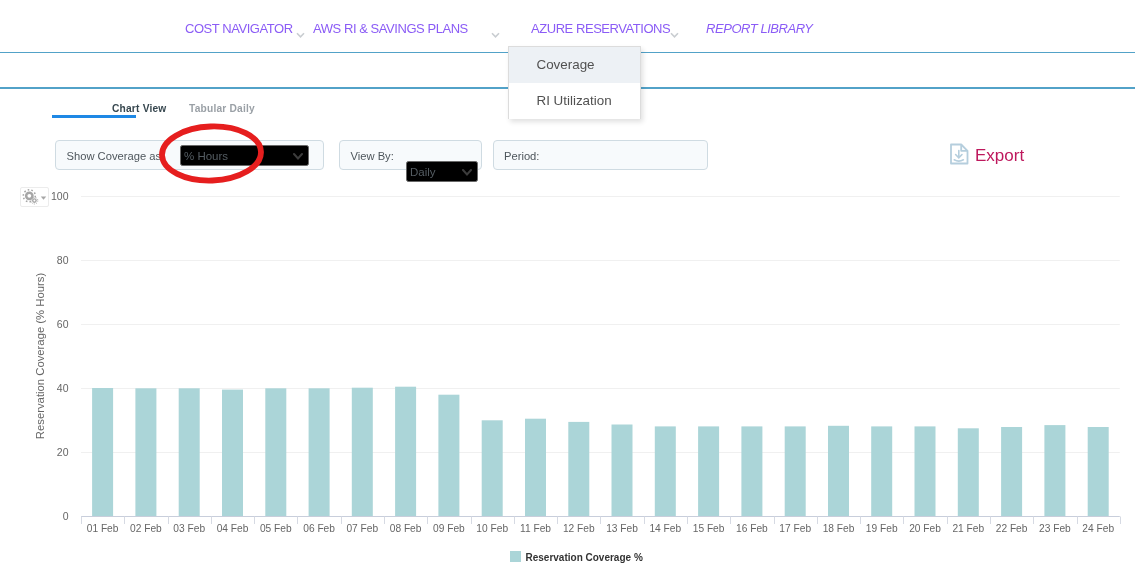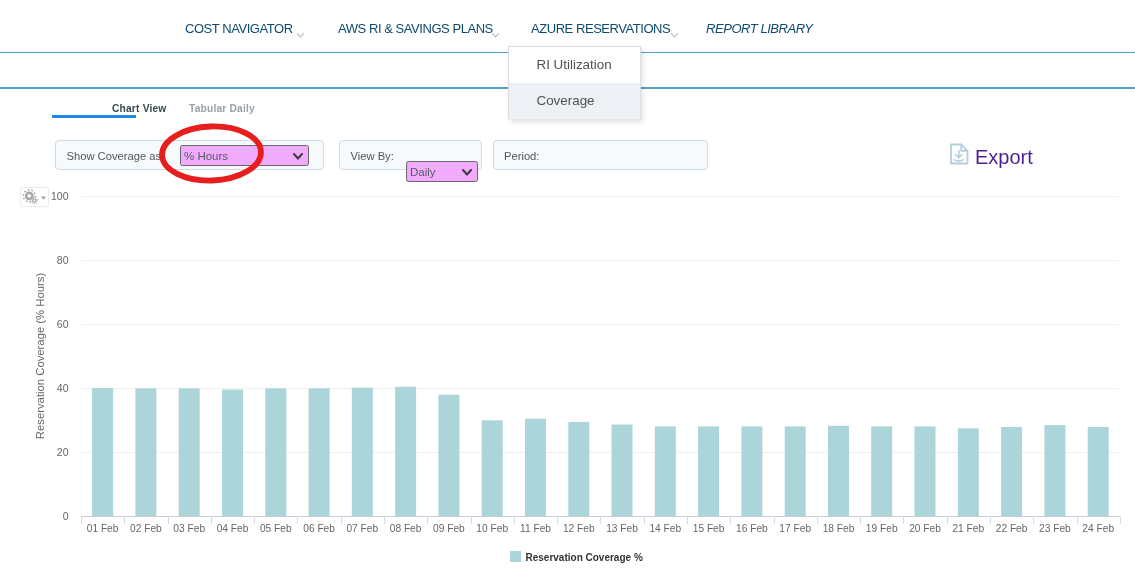--- a/index.html
+++ b/index.html
@@ -1,48 +1,48 @@
 <!DOCTYPE html>
 <html><head>
 <meta charset="utf-8">
 <style>
 * { margin:0; padding:0; box-sizing:border-box; }
 html,body { width:1135px; height:579px; background:#fff; font-family:"Liberation Sans", sans-serif; overflow:hidden; position:relative; }
 .abs { position:absolute; }
-.nav { font-size:13px; letter-spacing:-0.45px; color:#0c4a6e; white-space:nowrap; top:22px; line-height:13px; }
+.nav { font-size:13px; letter-spacing:-0.45px; color:#8b5cf6; white-space:nowrap; top:22px; line-height:13px; }
 .chev { position:absolute; top:24px; width:9px; height:6px; }
 .grp { position:absolute; top:139.5px; height:30px; border:1px solid #cfdbe2; border-radius:4px; background:#f7fafc; }
 .grplabel { position:absolute; font-size:11.2px; color:#4e565c; top:9.5px; white-space:nowrap; }
-.sel { position:absolute; top:4px; height:21px; border:1.5px solid #686868; border-radius:2.5px; background:#f0abfc; font-size:11.5px; color:#555d63;padding-left:36px; }
+.sel { position:absolute; top:4px; height:21px; border:1.5px solid #686868; border-radius:2.5px; background:#000000; font-size:11.5px; color:#555d63;padding-left:36px; }
 .sel span { position:absolute; left:3.5px; top:4px; white-space:nowrap; }
 .selarr { position:absolute; right:5px; top:7px; width:10px; height:7px; }
 </style>
 </head>
 <body>
 
 <div class="abs nav" style="left:185px;">COST NAVIGATOR</div>
 <div class="abs chev" style="left:296px;"><svg viewBox="0 0 9 6" width="9" height="6">
       <path d="M1 1.2 L4.5 4.8 L8 1.2" stroke="#c9cdd1" stroke-width="1.6" fill="none"></path>
     </svg></div>
-<div class="abs nav" style="left:338px;">AWS RI &amp; SAVINGS PLANS</div>
+<div class="abs nav" style="left:313px;">AWS RI &amp; SAVINGS PLANS</div>
 <div class="abs chev" style="left:491px;"><svg viewBox="0 0 9 6" width="9" height="6">
       <path d="M1 1.2 L4.5 4.8 L8 1.2" stroke="#c9cdd1" stroke-width="1.6" fill="none"></path>
     </svg></div>
 <div class="abs nav" style="left:531px;">AZURE RESERVATIONS</div>
 <div class="abs chev" style="left:670px;"><svg viewBox="0 0 9 6" width="9" height="6">
       <path d="M1 1.2 L4.5 4.8 L8 1.2" stroke="#c9cdd1" stroke-width="1.6" fill="none"></path>
     </svg></div>
 <div class="abs nav" style="left:706px;font-style:italic;">REPORT LIBRARY</div>
 
 <div class="abs" style="left:0;top:51.5px;width:1135px;height:1.5px;background:#52a2c8;"></div>
 <div class="abs" style="left:0;top:87px;width:1135px;height:1.5px;background:#52a2c8;"></div>
 
 <div class="abs" style="left:508px;top:45.5px;width:133px;height:73.5px;background:#fff;border:1px solid #dcdcdc;box-shadow:2px 3px 5px rgba(0,0,0,0.12);z-index:5;">
+  <div style="height:36.5px;background:#edf1f5;font-size:13.4px;color:#515151;line-height:35px;padding-left:27.5px;">Coverage</div>
   <div style="height:36px;background:#fff;font-size:13.4px;color:#515151;line-height:35px;padding-left:27.5px;">RI Utilization</div>
-  <div style="height:36.5px;background:#edf1f5;font-size:13.4px;color:#515151;line-height:35px;padding-left:27.5px;">Coverage</div>
 </div>
 
 <div class="abs" style="left:68px;top:102.5px;font-size:10.2px;font-weight:bold;color:#37474f;letter-spacing:0.2px;margin-left:44px;">Chart View</div>
 <div class="abs" style="left:52px;top:114.5px;width:84px;height:3px;background:#1e88e5;"></div>
 <div class="abs" style="left:189px;top:102.5px;font-size:10.2px;font-weight:bold;color:#9aa0a6;letter-spacing:0.2px;">Tabular Daily</div>
 
 <div class="grp" style="left:54.5px;width:269px;">
   <div class="grplabel" style="left:11px;">Show Coverage as</div>
   <div class="sel" style="left:124px;width:129px;">
     <span>% Hours</span>
@@ -62,21 +62,21 @@
 </div>
 <div class="grp" style="left:492.5px;width:215.5px;">
   <div class="grplabel" style="left:10.5px;">Period:</div>
 </div>
 
 <svg class="abs" style="left:949px;top:142.5px;" width="21" height="22" viewBox="0 0 21 22">
   <path d="M2 1.5 h10.2 l6.3 6.3 v12.7 h-16.5 z" fill="none" stroke="#b5cedd" stroke-width="1.8" stroke-linejoin="round"></path>
   <path d="M12.2 1.5 v6.3 h6.3" fill="none" stroke="#b5cedd" stroke-width="1.8" stroke-linejoin="round"></path>
   <path d="M9.8 7.5 v7.2 M6.6 11.5 l3.2 3.4 3.2-3.4 M5.2 16.8 q4.6 2.6 9.2 0" fill="none" stroke="#b5cedd" stroke-width="1.6" stroke-linecap="round"></path>
 </svg>
-<div class="abs" style="left:975px;top:146px;font-size:20px;color:#4c1d95;">Export</div>
+<div class="abs" style="left:975px;top:146px;font-size:17px;color:#be185d;">Export</div>
 
 <div class="abs" style="left:20px;top:187px;width:29px;height:19.5px;border:1px solid #ececec;border-radius:2px;background:#fff;">
   <svg width="27" height="17" viewBox="0 0 27 17" style="position:absolute;left:0;top:0;">
     <g fill="#a6a6a6">
       <circle cx="8.3" cy="7.8" r="4.4"></circle>
       <circle cx="8.3" cy="7.8" r="6" fill="none" stroke="#a6a6a6" stroke-width="1.5" stroke-dasharray="1.6 2.1"></circle>
       <circle cx="8.3" cy="7.8" r="1.9" fill="#fff"></circle>
       <circle cx="13.4" cy="12.6" r="2.4"></circle>
       <circle cx="13.4" cy="12.6" r="3.4" fill="none" stroke="#a6a6a6" stroke-width="1" stroke-dasharray="1 1.4"></circle>
       <circle cx="13.4" cy="12.6" r="1" fill="#fff"></circle>

